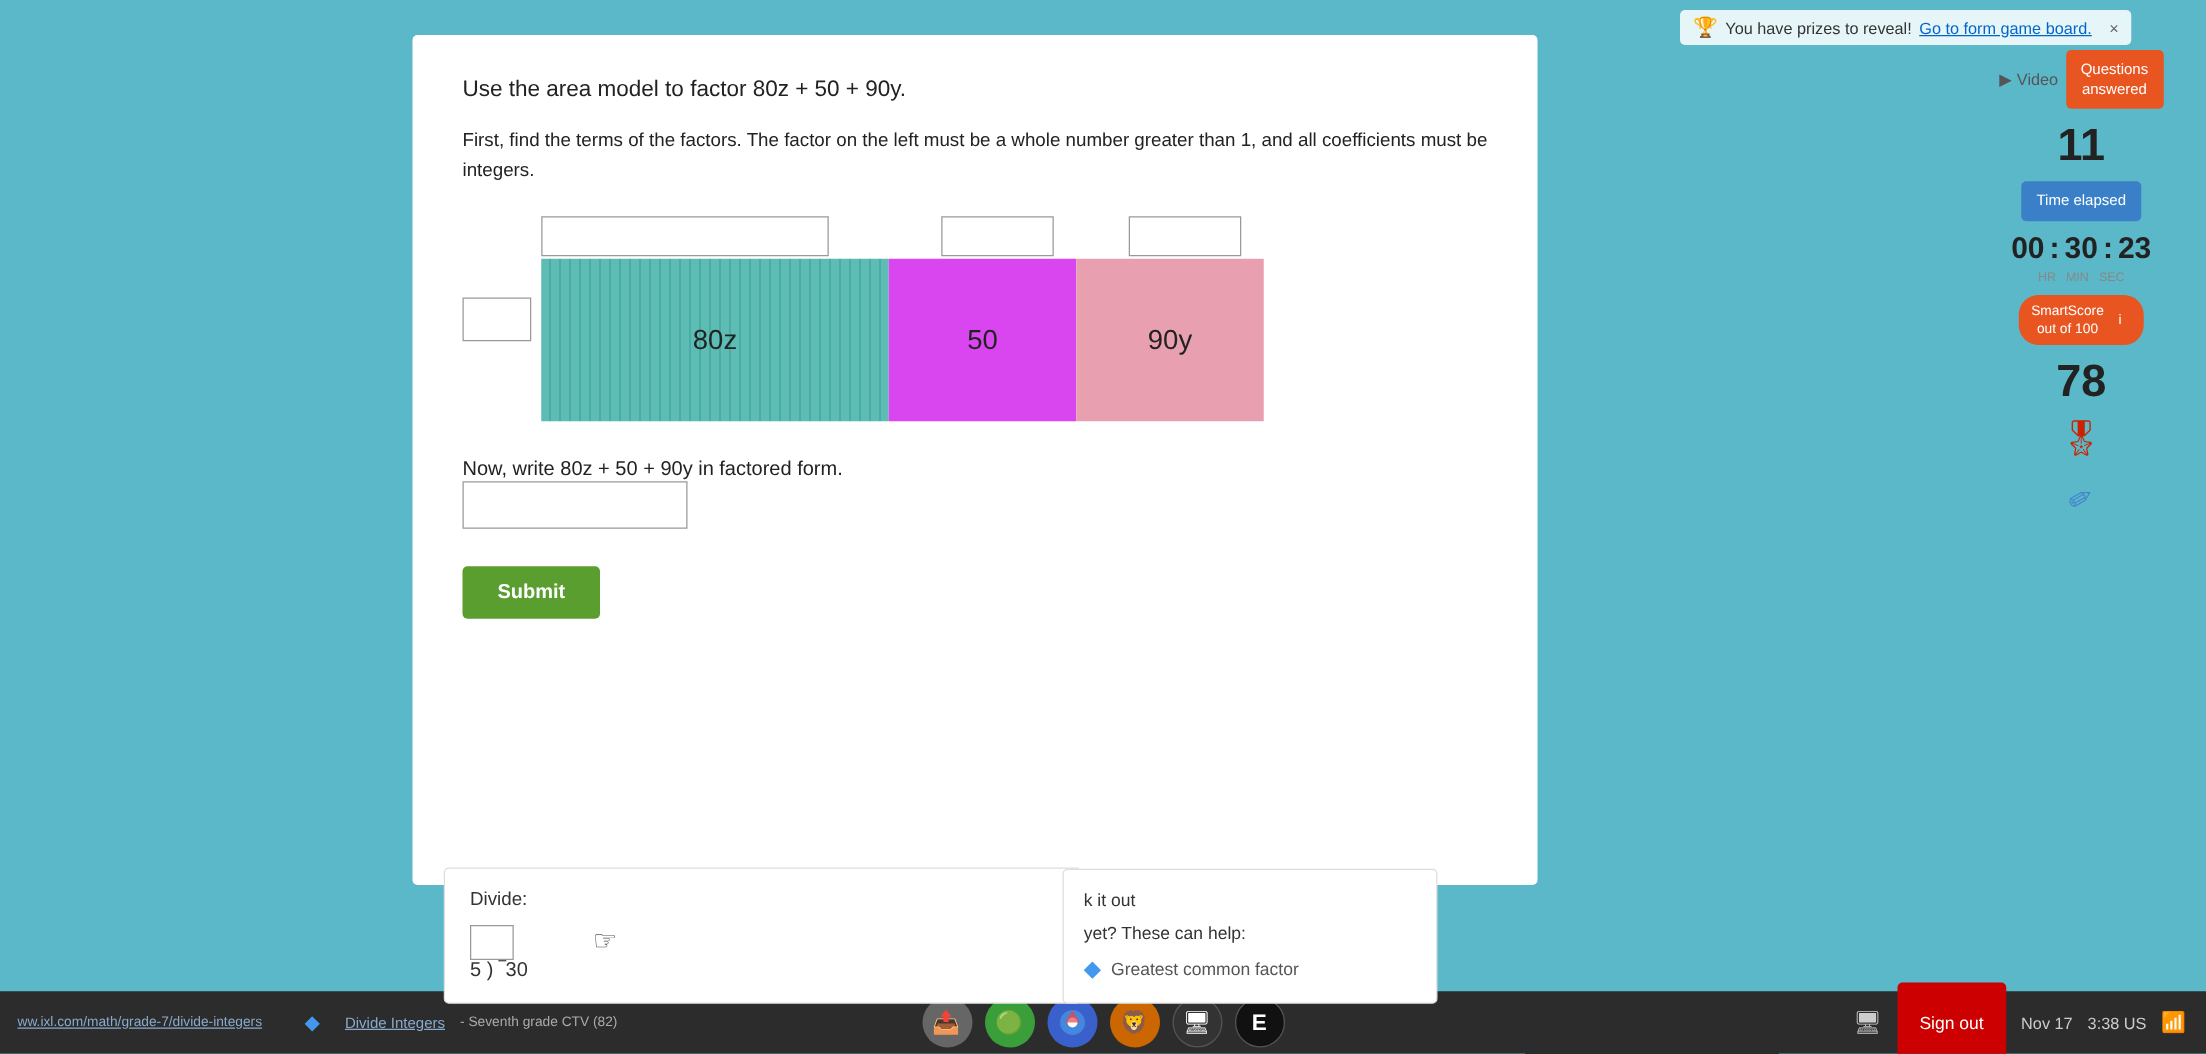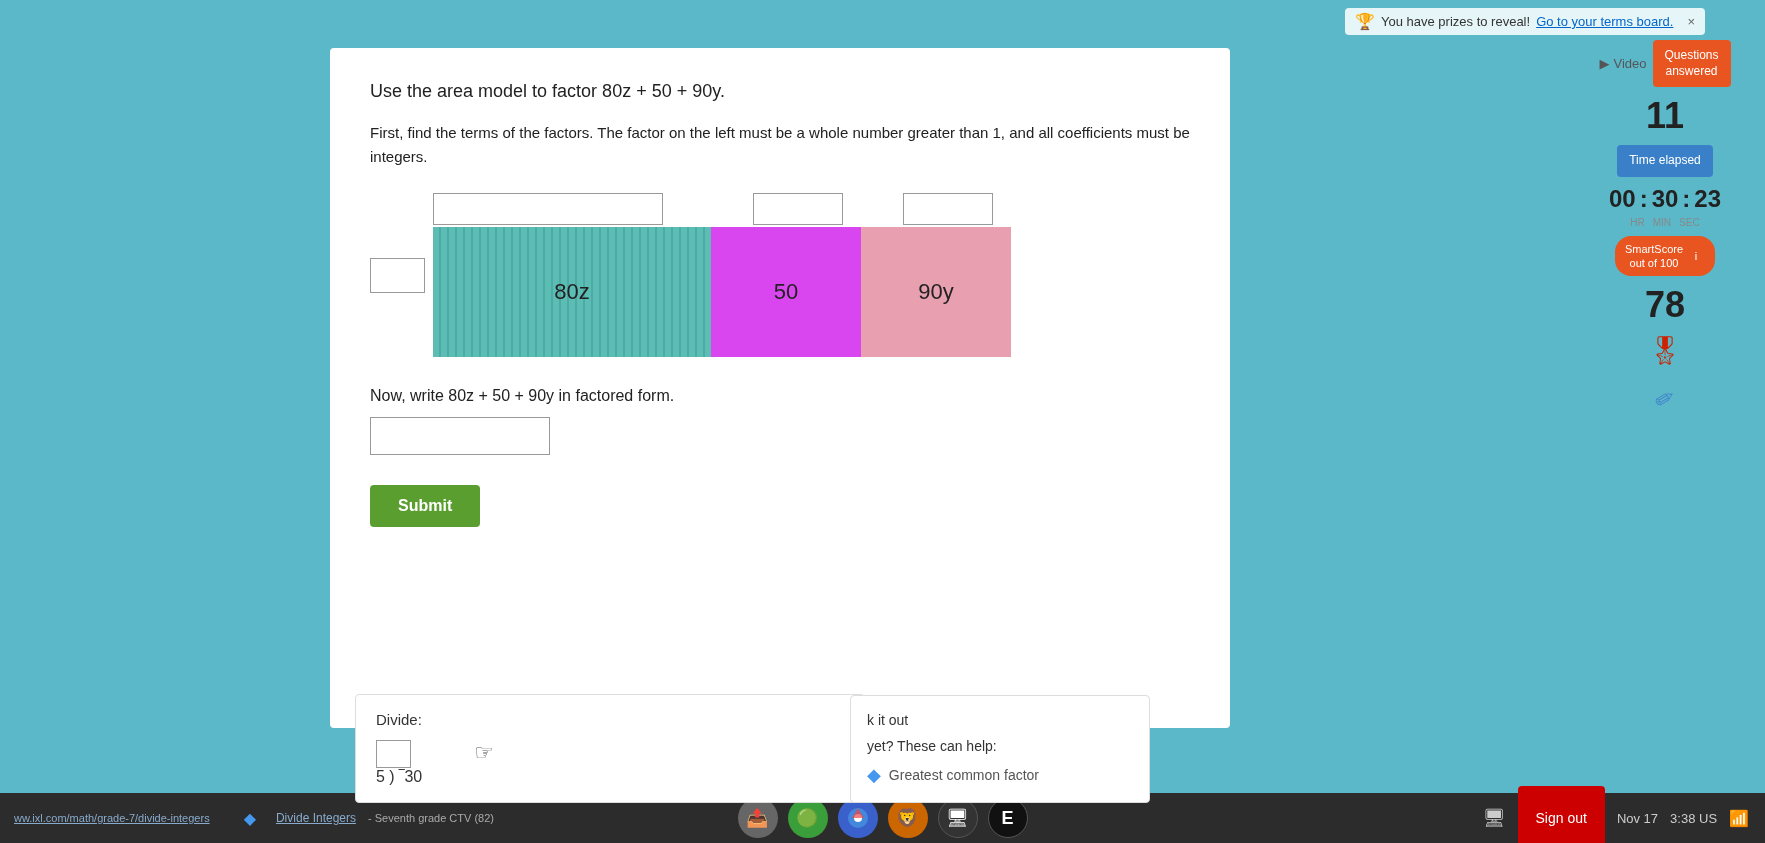--- a/index.html
+++ b/index.html
@@ -26,21 +26,21 @@
       padding: 4px 10px;
       border-radius: 4px;
     }
     .notification-bar .trophy-icon { color: #e8b800; font-size: 16px; }
     .notification-bar a { color: #0066cc; text-decoration: underline; }
     .notification-bar .close-icon { margin-left: 8px; cursor: pointer; color: #666; }
 
     
     .main-content {
       position: absolute;
-      top: 48px;
+      top: 28px;
       left: 330px;
       width: 900px;
       background: white;
       border-radius: 4px;
       padding: 30px 40px;
       min-height: 680px;
     }
 
     .problem-text {
       font-size: 18px;
@@ -131,21 +131,20 @@
       background: #e8a0b0;
     }
 
     .factored-form-section {
       margin-top: 10px;
     }
 
     .factored-form-label {
       font-size: 16px;
       color: #222;
-      margin-bottom: 12px;
     }
 
     .factored-input {
       width: 180px;
       height: 38px;
       border: 1.5px solid #999;
       background: white;
       display: block;
     }
 
@@ -452,21 +451,21 @@
       align-items: center;
       justify-content: center;
     }
   </style>
 </head>
 <body>
 
 <div class="notification-bar">
   <span class="trophy-icon">🏆</span>
   <span>You have prizes to reveal!</span>
-  <a href="#">Go to your terms board.</a>
+  <a href="#">Go to form game board.</a>
   <span class="close-icon">×</span>
 </div>
 
 <div class="main-content">
   <p class="problem-text">Use the area model to factor 80z + 50 + 90y.</p>
   <p class="instruction-text">First, find the terms of the factors. The factor on the left must be a whole number greater
 than 1, and all coefficients must be integers.</p>
 
   
   <div class="area-model-container">

